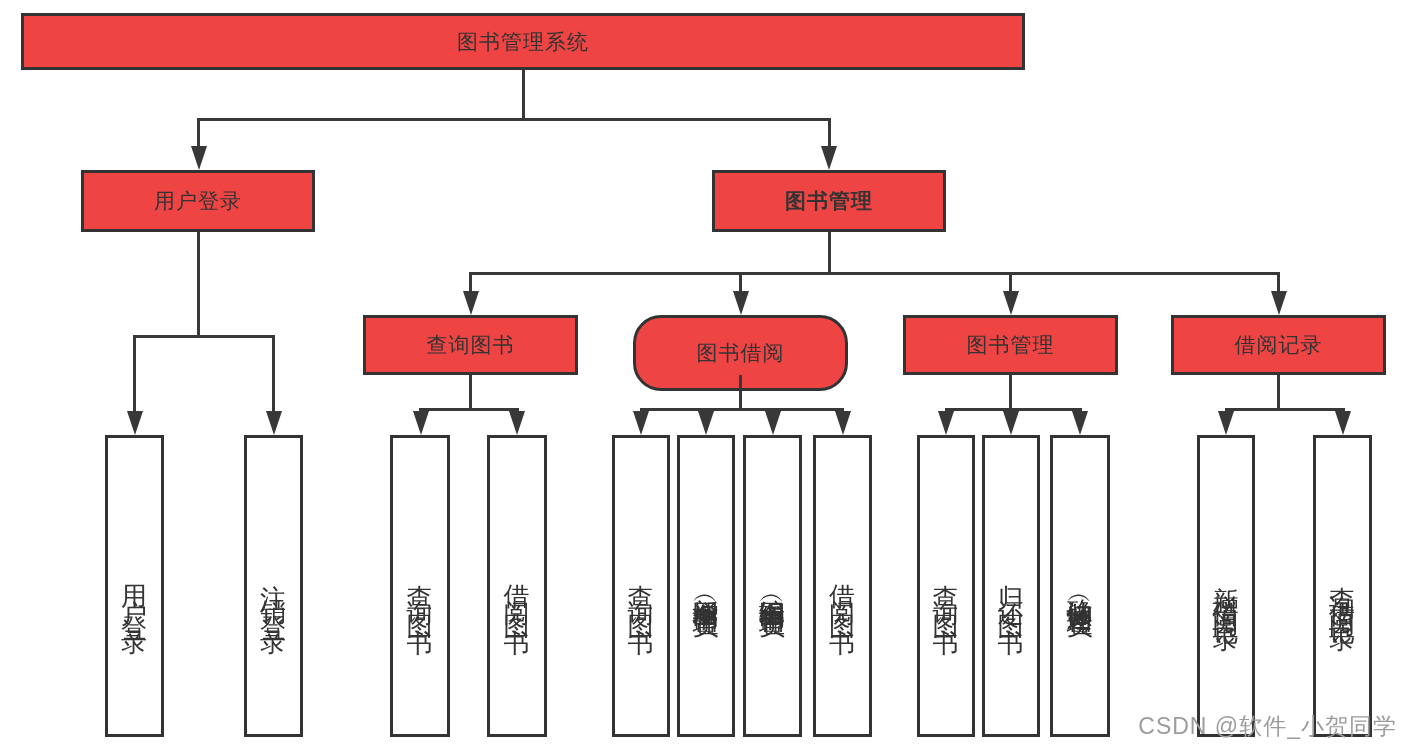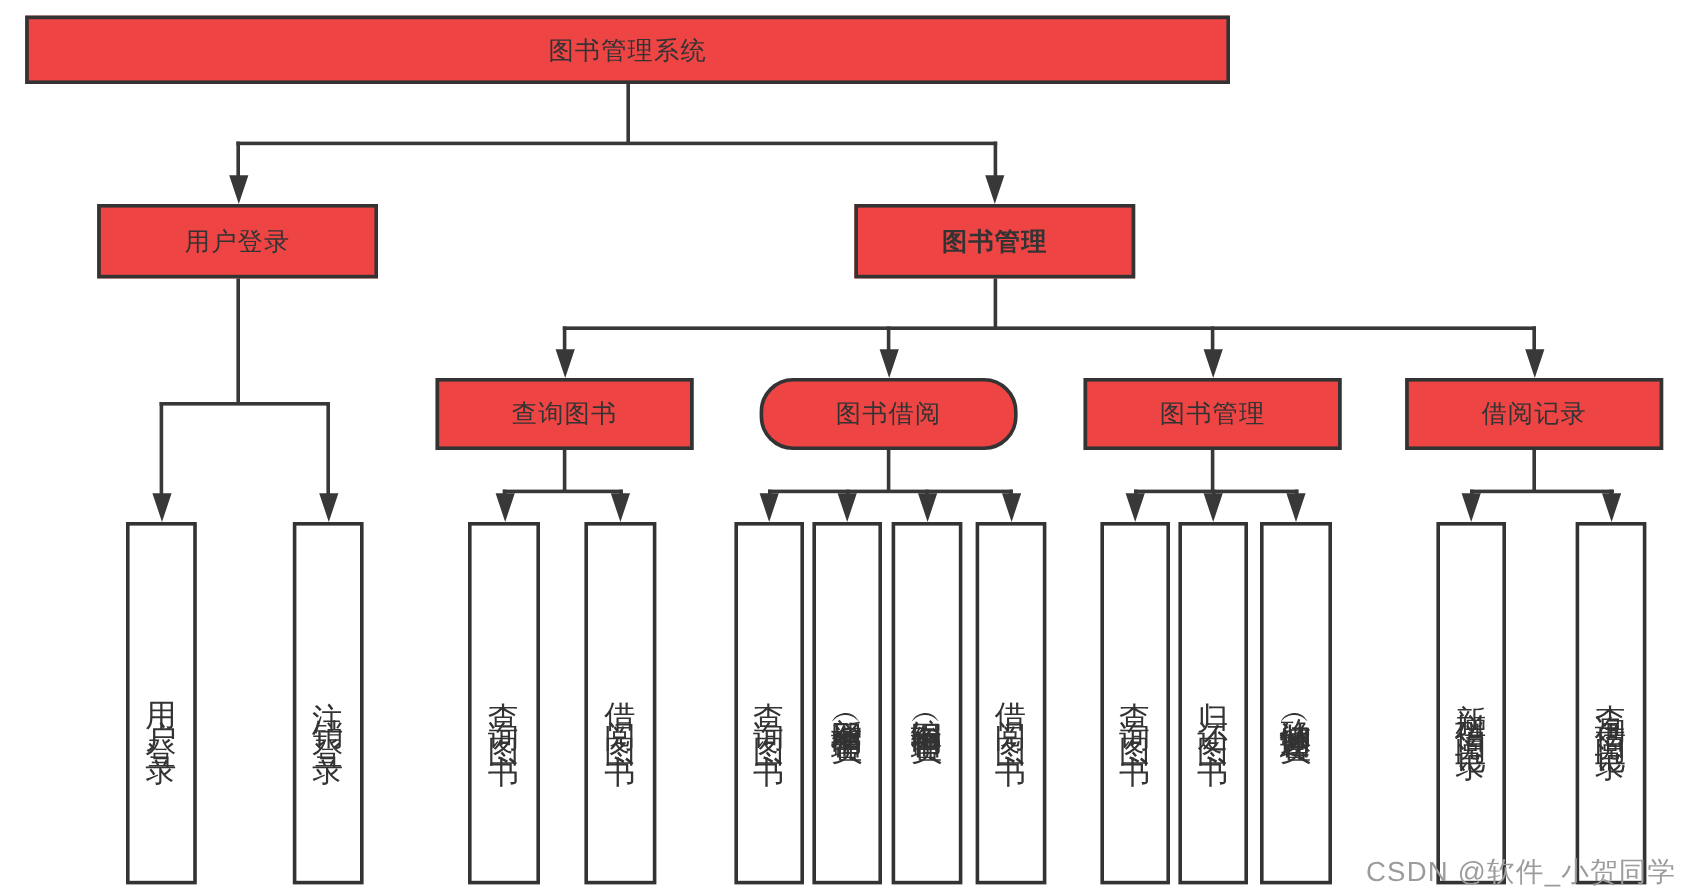--- a/index.html
+++ b/index.html
@@ -100,21 +100,21 @@
   <div class="vl" style="left:739px;top:272px;height:22px;"></div>
   <div class="ar" style="left:732.5px;top:291px;"></div>
   <div class="vl" style="left:1009px;top:272px;height:22px;"></div>
   <div class="ar" style="left:1002.5px;top:291px;"></div>
   <div class="vl" style="left:1277px;top:272px;height:22px;"></div>
   <div class="ar" style="left:1270.5px;top:291px;"></div>
 
   <div class="box" style="left:363px;top:315px;width:215px;height:60px;">
     <span>查询图书</span>
   </div>
-  <div class="box" style="left:633px;top:315px;width:215px;height:60px;border-radius:28px;">
+  <div class="box" style="left:633px;top:315px;width:215px;height:76px;border-radius:28px;">
     <span>图书借阅</span>
   </div>
   <div class="box" style="left:903px;top:315px;width:215px;height:60px;">
     <span>图书管理</span>
   </div>
   <div class="box" style="left:1171px;top:315px;width:215px;height:60px;">
     <span>借阅记录</span>
   </div>
 
   <div class="vl" style="left:469px;top:375px;height:35px;"></div>

